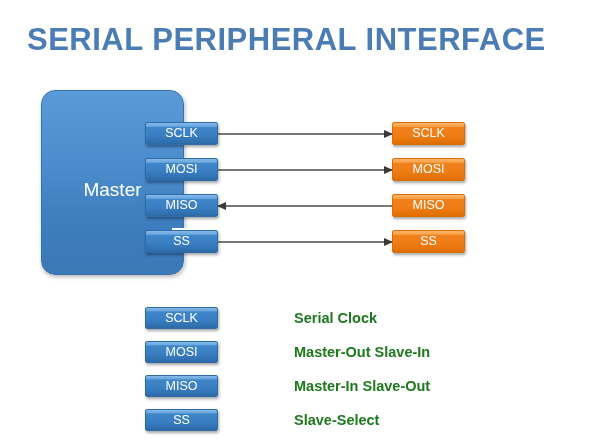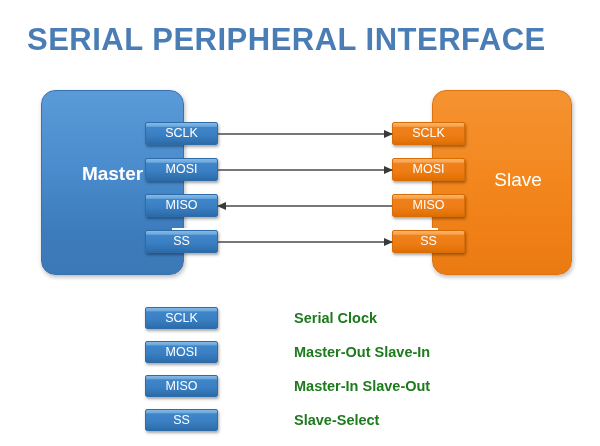--- a/index.html
+++ b/index.html
@@ -46,21 +46,21 @@
     font-family: "Liberation Sans", sans-serif;
   }
   #master-block {
     left: 41px;
     top: 90px;
     width: 141px;
     height: 183px;
     background: linear-gradient(to bottom, #5a9ad8 0%, #4a8ccd 42%, #3d7cbd 75%, #3b78b6 100%);
     border: 1px solid #3a72ad;
   }
-  #master-block .device-label { top: 72px; font-weight: bold; }
+  #master-block .device-label { top: 88px; }
   #slave-block {
     left: 432px;
     top: 90px;
     width: 138px;
     height: 183px;
     background: linear-gradient(to bottom, #f59331 0%, #f3881f 45%, #ef7f16 78%, #ea7a12 100%);
     border: 1px solid #dd7310;
   }
   #slave-block .device-label { top: 78px; left: 16px; width: 100%; }
 
@@ -140,23 +140,20 @@
 <body>
 
 <div id="canvas">
 
   <div id="diagram-title">SERIAL PERIPHERAL INTERFACE</div>
 
   <div class="device" id="master-block">
     <div class="device-label">Master</div>
   </div>
 
-  <div class="device" id="slave-block">
-    <div class="device-label">Slave</div>
-  </div>
 
   <div class="pin pin-blue" style="left:145px; top:122px;">
     <span class="pin-text">SCLK</span>
   </div>
   <div class="pin pin-blue" style="left:145px; top:158px;">
     <span class="pin-text">MOSI</span>
   </div>
   <div class="pin pin-blue" style="left:145px; top:194px;">
     <span class="pin-text">MISO</span>
   </div>

